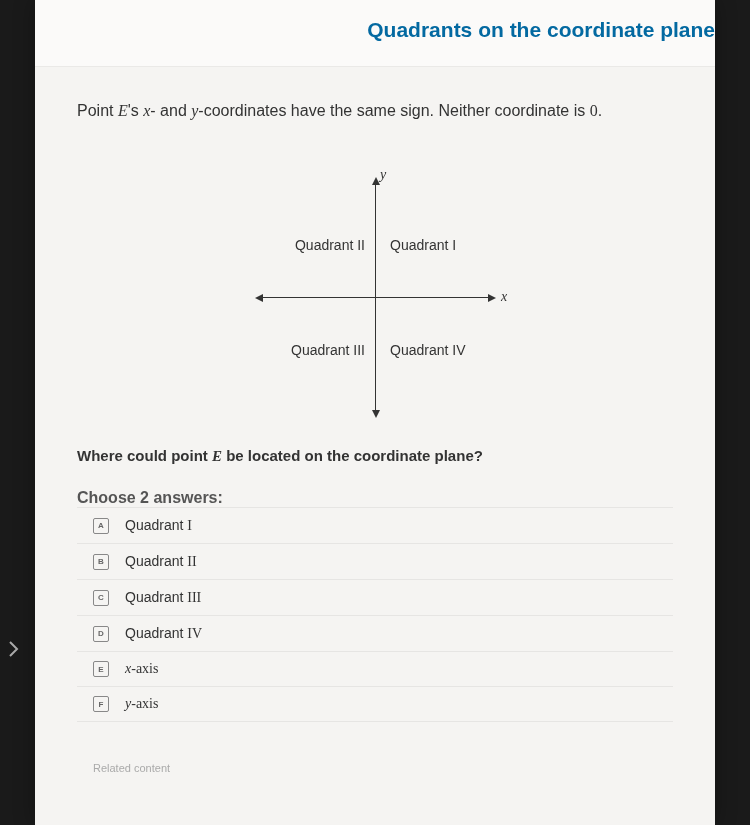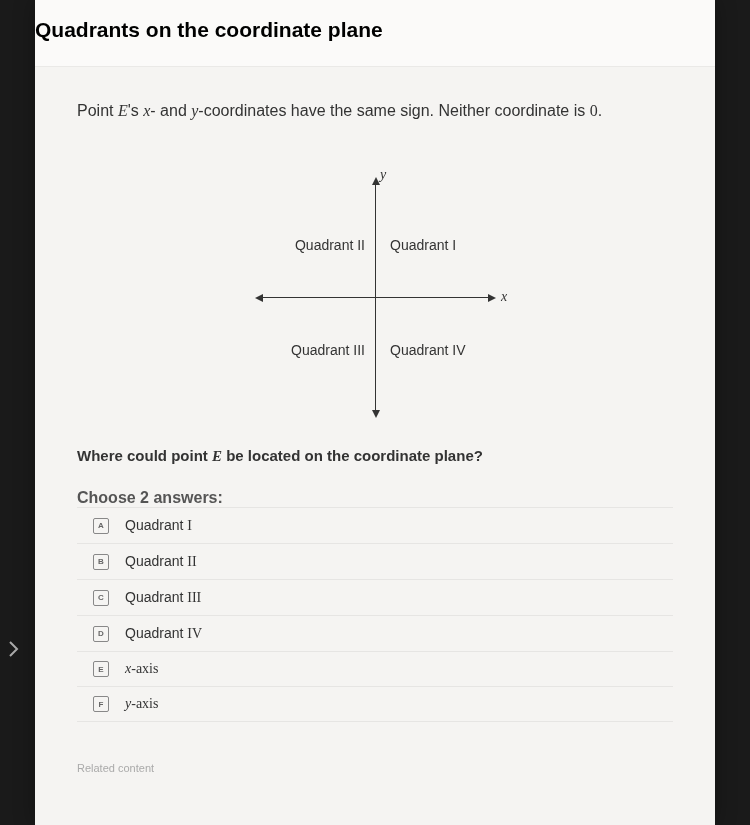--- a/index.html
+++ b/index.html
@@ -19,22 +19,22 @@
       box-shadow: 0 0 20px rgba(0,0,0,0.3);
     }
     .header-area {
       padding: 18px 0 24px;
       background: #fbfaf9;
       border-bottom: 1px solid #eae9e7;
     }
     .title {
       font-size: 21px;
       font-weight: 600;
-      color: #000000;
-      text-align: left;
+      color: #0369a1;
+      text-align: right;
     }
     .content {
       padding: 32px 42px 0;
     }
     .problem-text {
       font-size: 16px;
       color: #333;
       line-height: 1.5;
       margin-bottom: 36px;
     }
@@ -182,20 +182,21 @@
       position: absolute;
       left: 8px;
       top: 640px;
       color: #999;
       font-size: 18px;
     }
     .footer-hint {
       padding: 40px 42px 0;
       font-size: 11px;
       color: #aaa;
+      margin-left: 16px;
     }
   </style>
 </head>
 <body>
 
 <div class="nav-chevron">
   <svg width="12" height="18" viewBox="0 0 12 18">
       <path d="M2 2 L9 9 L2 16" stroke="#aaa" stroke-width="2" fill="none"></path>
     </svg>
 </div>

